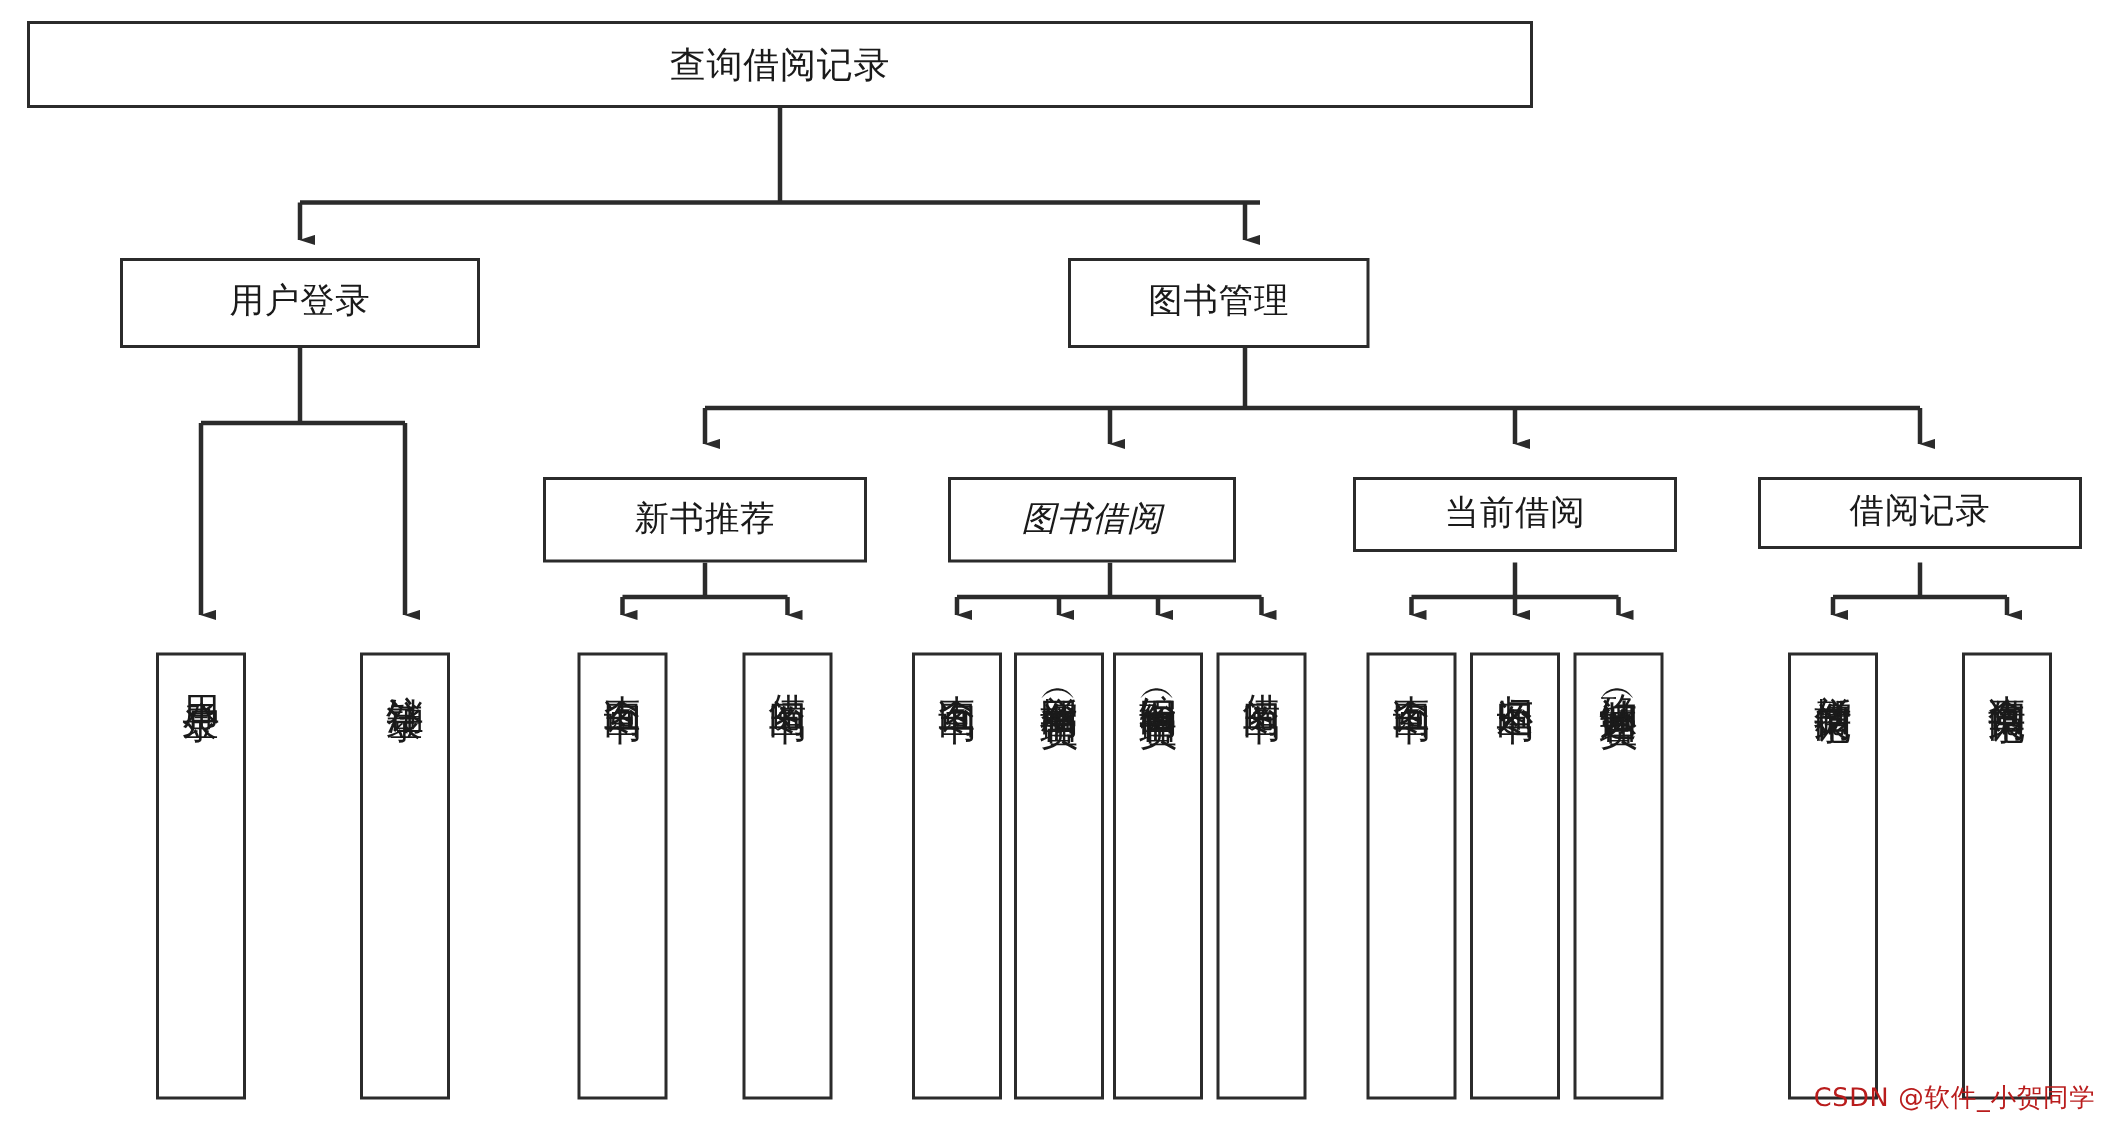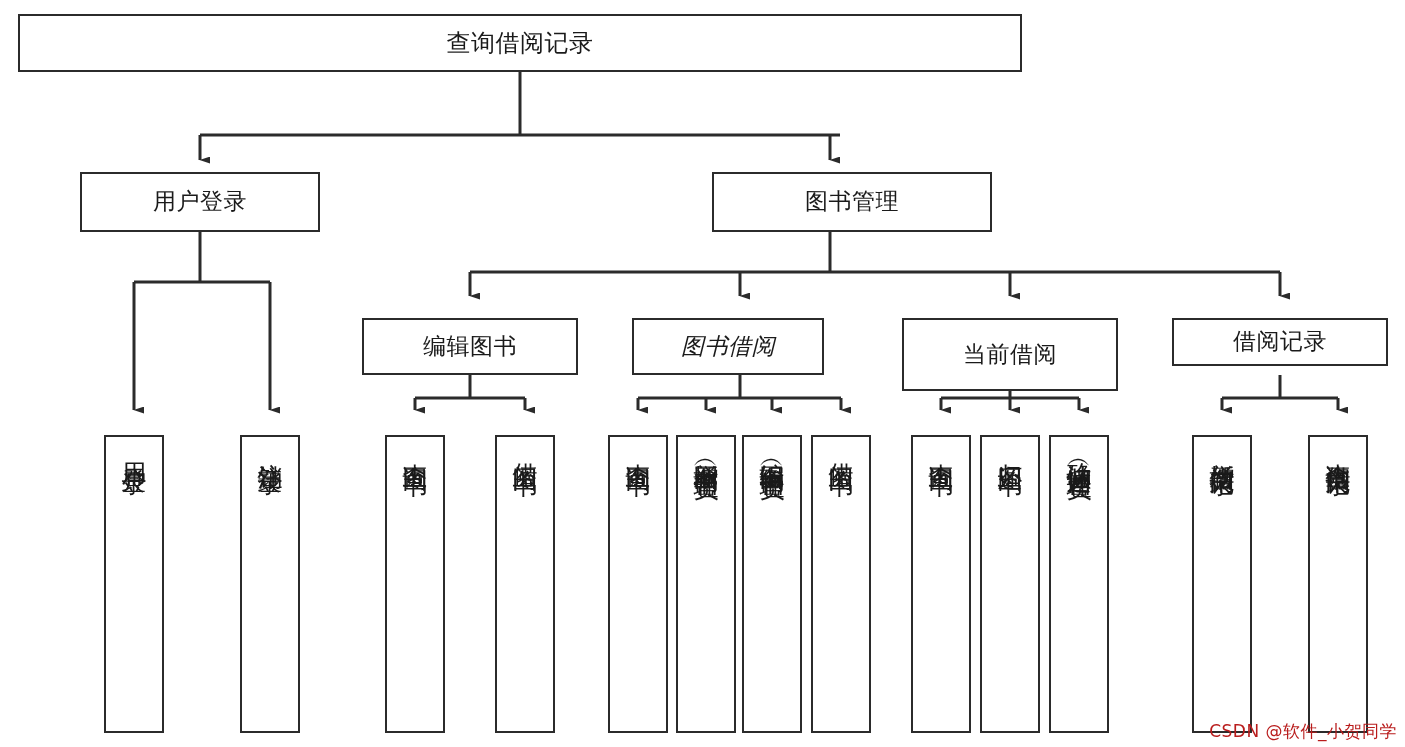--- a/index.html
+++ b/index.html
@@ -131,33 +131,33 @@
   </svg>
 
   <div class="node root horiz" style="left:18px; top:14px; width:1004px; height:58px;">
     <span class="label">查询借阅记录</span>
   </div>
 
   <div class="node horiz" style="left:80px; top:172px; width:240px; height:60px;">
     <span class="label">用户登录</span>
   </div>
 
-  <div class="node horiz" style="left:712px; top:172px; width:280px; height:60px;">
+  <div class="node horiz" style="left:712px; top:172px; width:201px; height:60px;">
     <span class="label">图书管理</span>
   </div>
 
   <div class="node horiz" style="left:362px; top:318px; width:216px; height:57px;">
-    <span class="label">编辑图书</span>
+    <span class="label">新书推荐</span>
   </div>
 
   <div class="node horiz" style="left:632px; top:318px; width:192px; height:57px;font-style:italic;">
     <span class="label">图书借阅</span>
   </div>
 
-  <div class="node horiz" style="left:902px; top:318px; width:216px; height:73px;">
+  <div class="node horiz" style="left:902px; top:318px; width:216px; height:50px;">
     <span class="label">当前借阅</span>
   </div>
 
   <div class="node horiz" style="left:1172px; top:318px; width:216px; height:48px;">
     <span class="label">借阅记录</span>
   </div>
 
   <div class="node leaf" style="left:104px; top:435px; width:60px; height:298px;">
     <span class="label">用户登录</span>
   </div>

